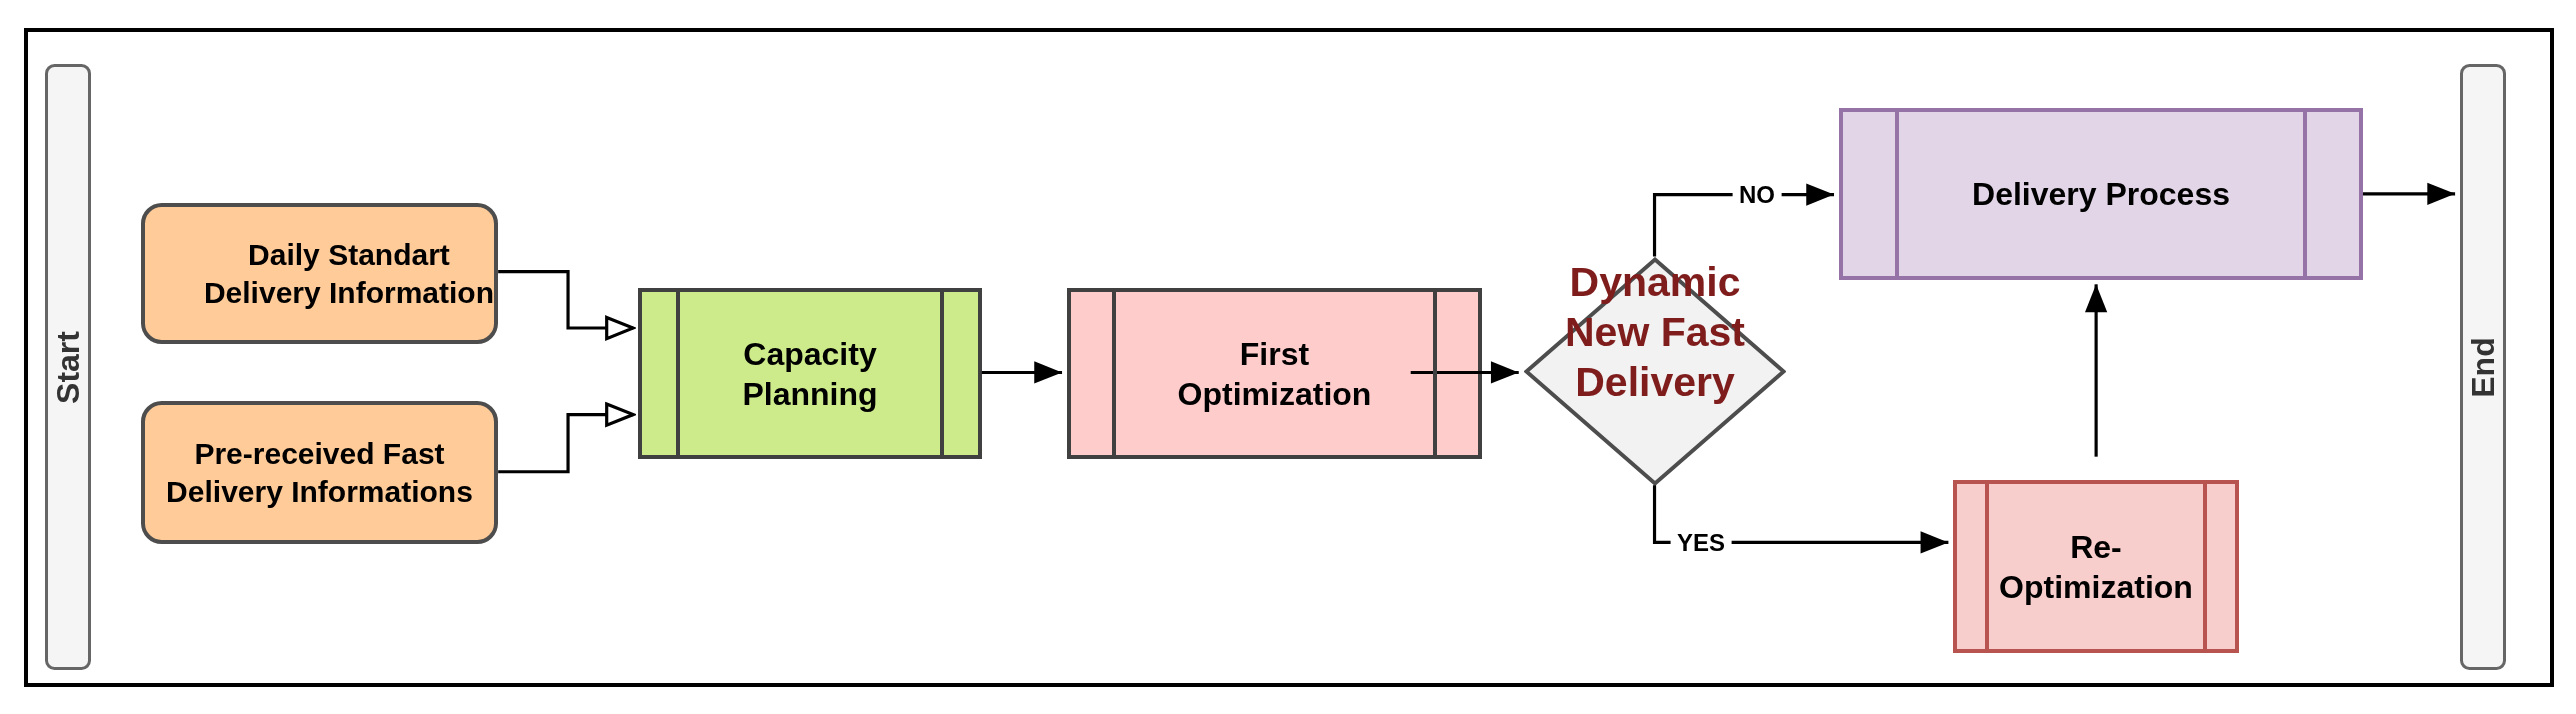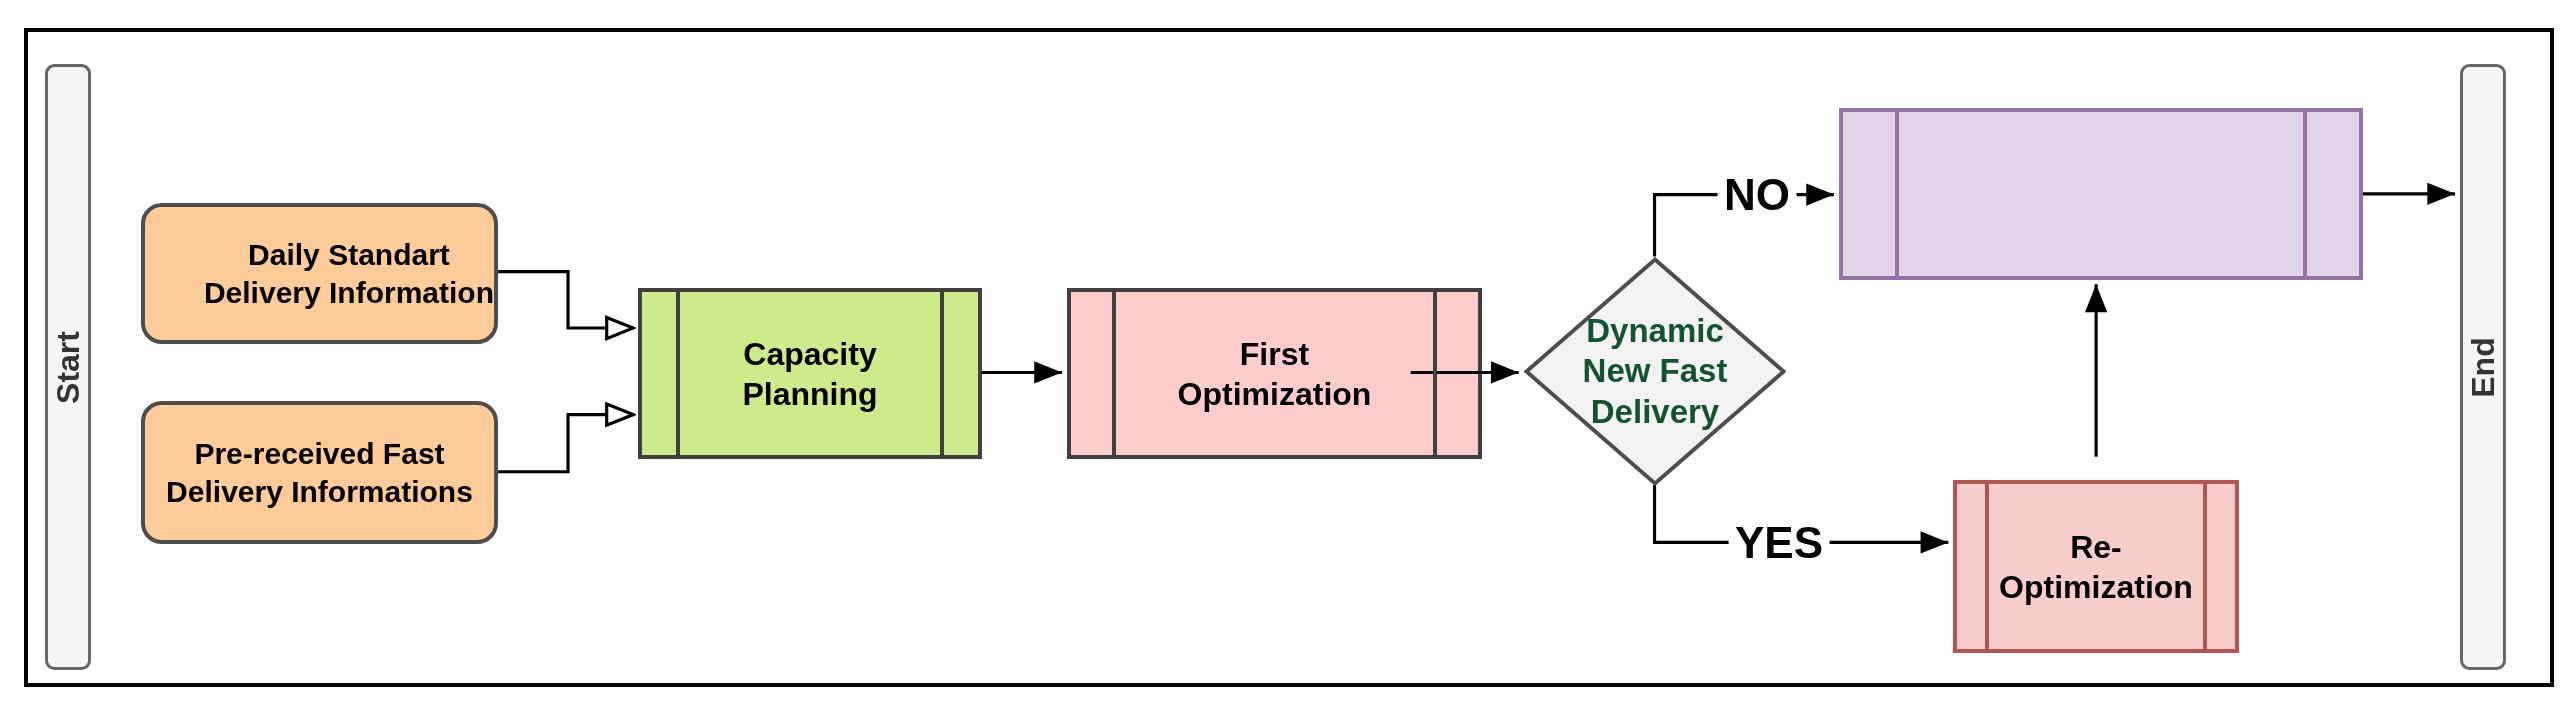--- a/index.html
+++ b/index.html
@@ -16,28 +16,28 @@
   
   .node{position:absolute;box-sizing:border-box;display:flex;align-items:center;
     justify-content:center;text-align:center;font-weight:bold;color:#000;}
   .node .label{white-space:pre-line;line-height:1.25;position:relative;z-index:2;}
   .rounded{border:4px solid #4d4d4d;border-radius:20.7px;font-size:30px;}
   .process{border:4px solid #404040;font-size:32px;}
   .pbar{position:absolute;top:0;bottom:0;width:4px;z-index:1;}
   .pbar.l{left:10%;}
   .pbar.r{right:10%;}
   
-  .decision{position:absolute;display:flex;align-items:center;justify-content:center;
-    text-align:center;font-weight:bold;font-size:33px;color:#14532d;}
+  .decision{position:absolute;display:flex;justify-content:center;
+    text-align:center;font-weight:bold;font-size:41px;color:#7f1d1d;}
   .decision svg{position:absolute;left:0;top:0;}
   .decision .label{white-space:pre-line;line-height:1.22;position:relative;z-index:2;}
   
   .edges{position:absolute;left:0;top:0;width:2576px;height:714px;pointer-events:none;}
   .edge-label{position:absolute;transform:translate(-50%,-50%);background:#ffffff;
-    padding:0 6.4px;font-weight:bold;font-size:44px;color:#000;z-index:3;}
+    padding:0 6.4px;font-weight:bold;font-size:24px;color:#000;z-index:3;}
 </style>
 </head>
 <body>
 
 <div class="canvas">
 
   <div class="outer-border"></div>
 
   <div class="vbar" style="left:45px;">
     <span class="vlabel">Start</span>
@@ -76,20 +76,21 @@
       <polygon points="165,3 327,144 165,285 3,144" stroke-width="5" fill="#f2f2f2" stroke="#4d4d4d"></polygon>
     </svg>
     <span class="label">Dynamic
 New Fast
 Delivery</span>
   </div>
 
   <div class="node process" style="left: 1839px; top: 108px; width: 524px; height: 172px; background-color: rgb(225, 213, 231); border-color: rgb(150, 115, 166);">
     <div class="pbar l" style="background-color: rgb(150, 115, 166);"></div>
     <div class="pbar r" style="background-color: rgb(150, 115, 166);"></div>
+    <span class="label">Delivery Process</span>
   </div>
 
   <div class="node process" style="left: 1953px; top: 480px; width: 286px; height: 173px; background-color: rgb(248, 206, 204); border-color: rgb(184, 84, 80);">
     <div class="pbar l" style="background-color: rgb(184, 84, 80);"></div>
     <div class="pbar r" style="background-color: rgb(184, 84, 80);"></div>
     <span class="label">Re-
 Optimization</span>
   </div>
 
   <svg class="edges" viewBox="0 0 3243 899">
@@ -105,16 +106,16 @@
     <path d="M 627 594 H 715 V 522 H 797" fill="none" stroke="#000" stroke-width="4" marker-end="url(#arrow-open)"></path>
     <path d="M 1236 469 H 1337" fill="none" stroke="#000" stroke-width="4" marker-end="url(#arrow-filled)"></path>
     <path d="M 1776 469 H 1912" fill="none" stroke="#000" stroke-width="4" marker-end="url(#arrow-filled)"></path>
     <path d="M 2083 323 V 245 H 2309" fill="none" stroke="#000" stroke-width="4" marker-end="url(#arrow-filled)"></path>
     <path d="M 2083 611 V 683 H 2453" fill="none" stroke="#000" stroke-width="4" marker-end="url(#arrow-filled)"></path>
     <path d="M 2639 575 V 358" fill="none" stroke="#000" stroke-width="4" marker-end="url(#arrow-filled)"></path>
     <path d="M 2975 244 H 3091" fill="none" stroke="#000" stroke-width="4" marker-end="url(#arrow-filled)"></path>
   </svg>
 
   <div class="edge-label" style="left:1757px;top:195px;">NO</div>
-  <div class="edge-label" style="left:1779px;top:543px;">YES</div>
+  <div class="edge-label" style="left:1701px;top:543px;">YES</div>
 
 </div>
 
 
 </body></html>

